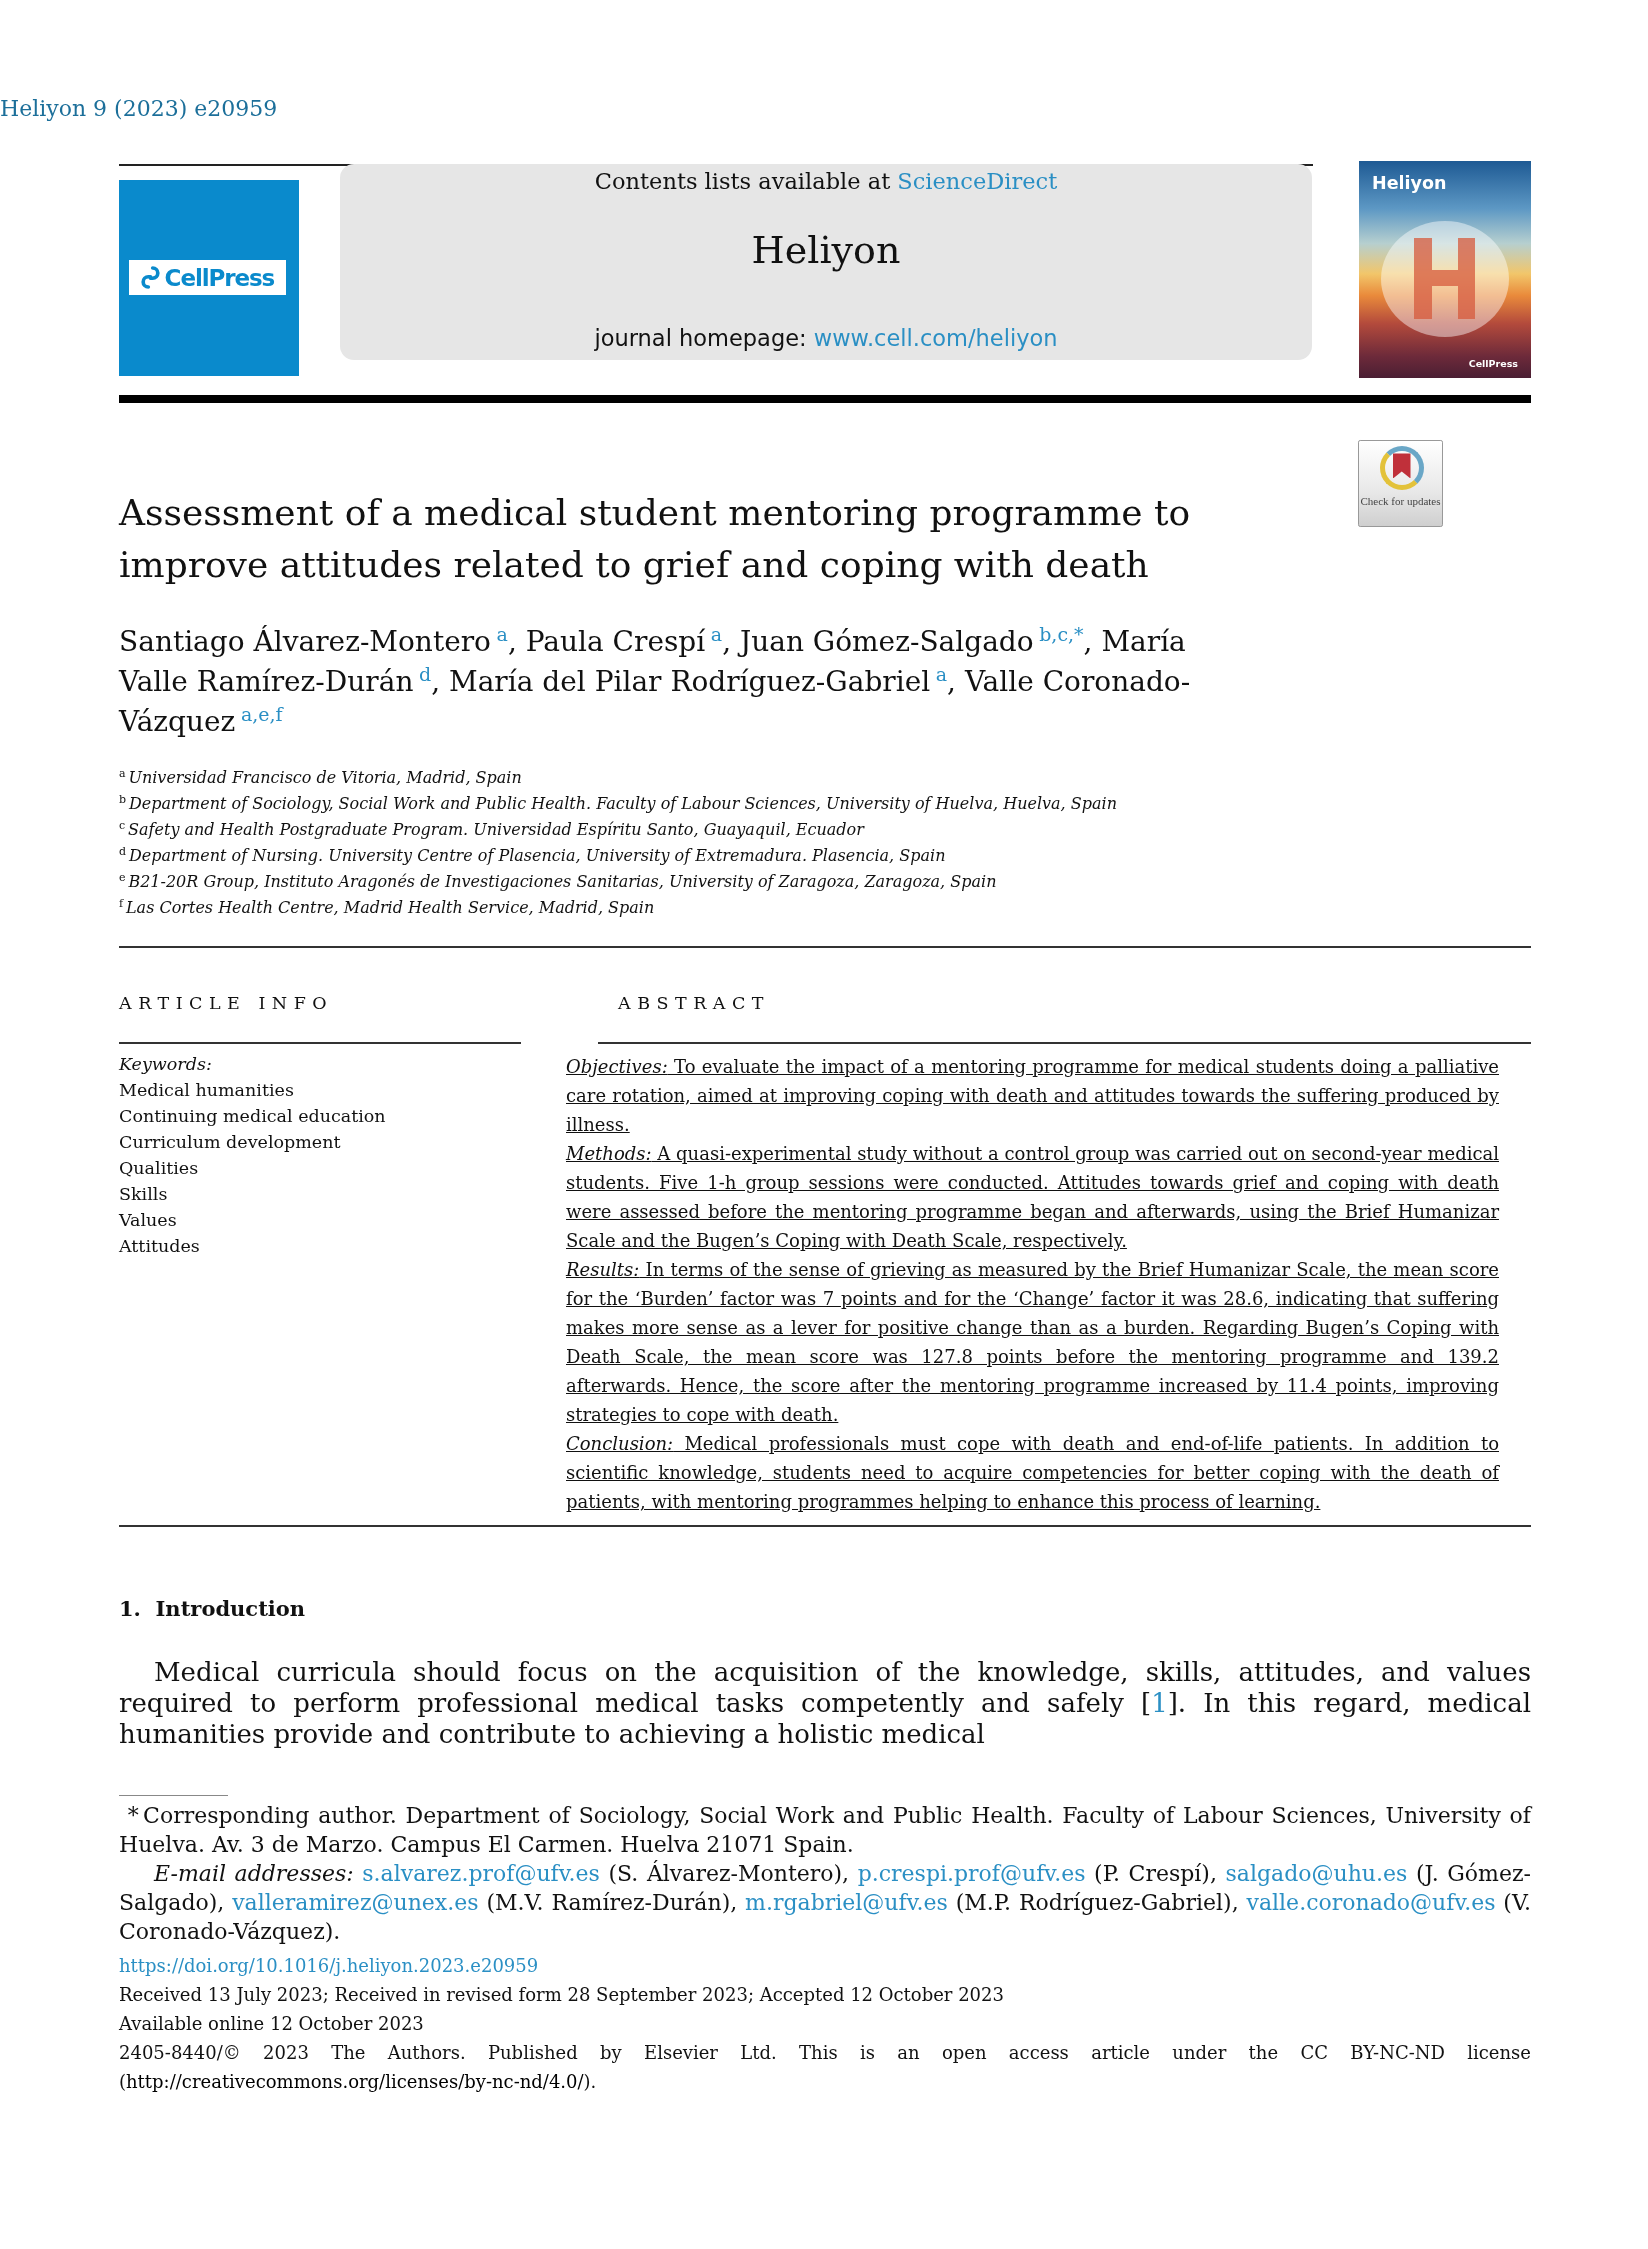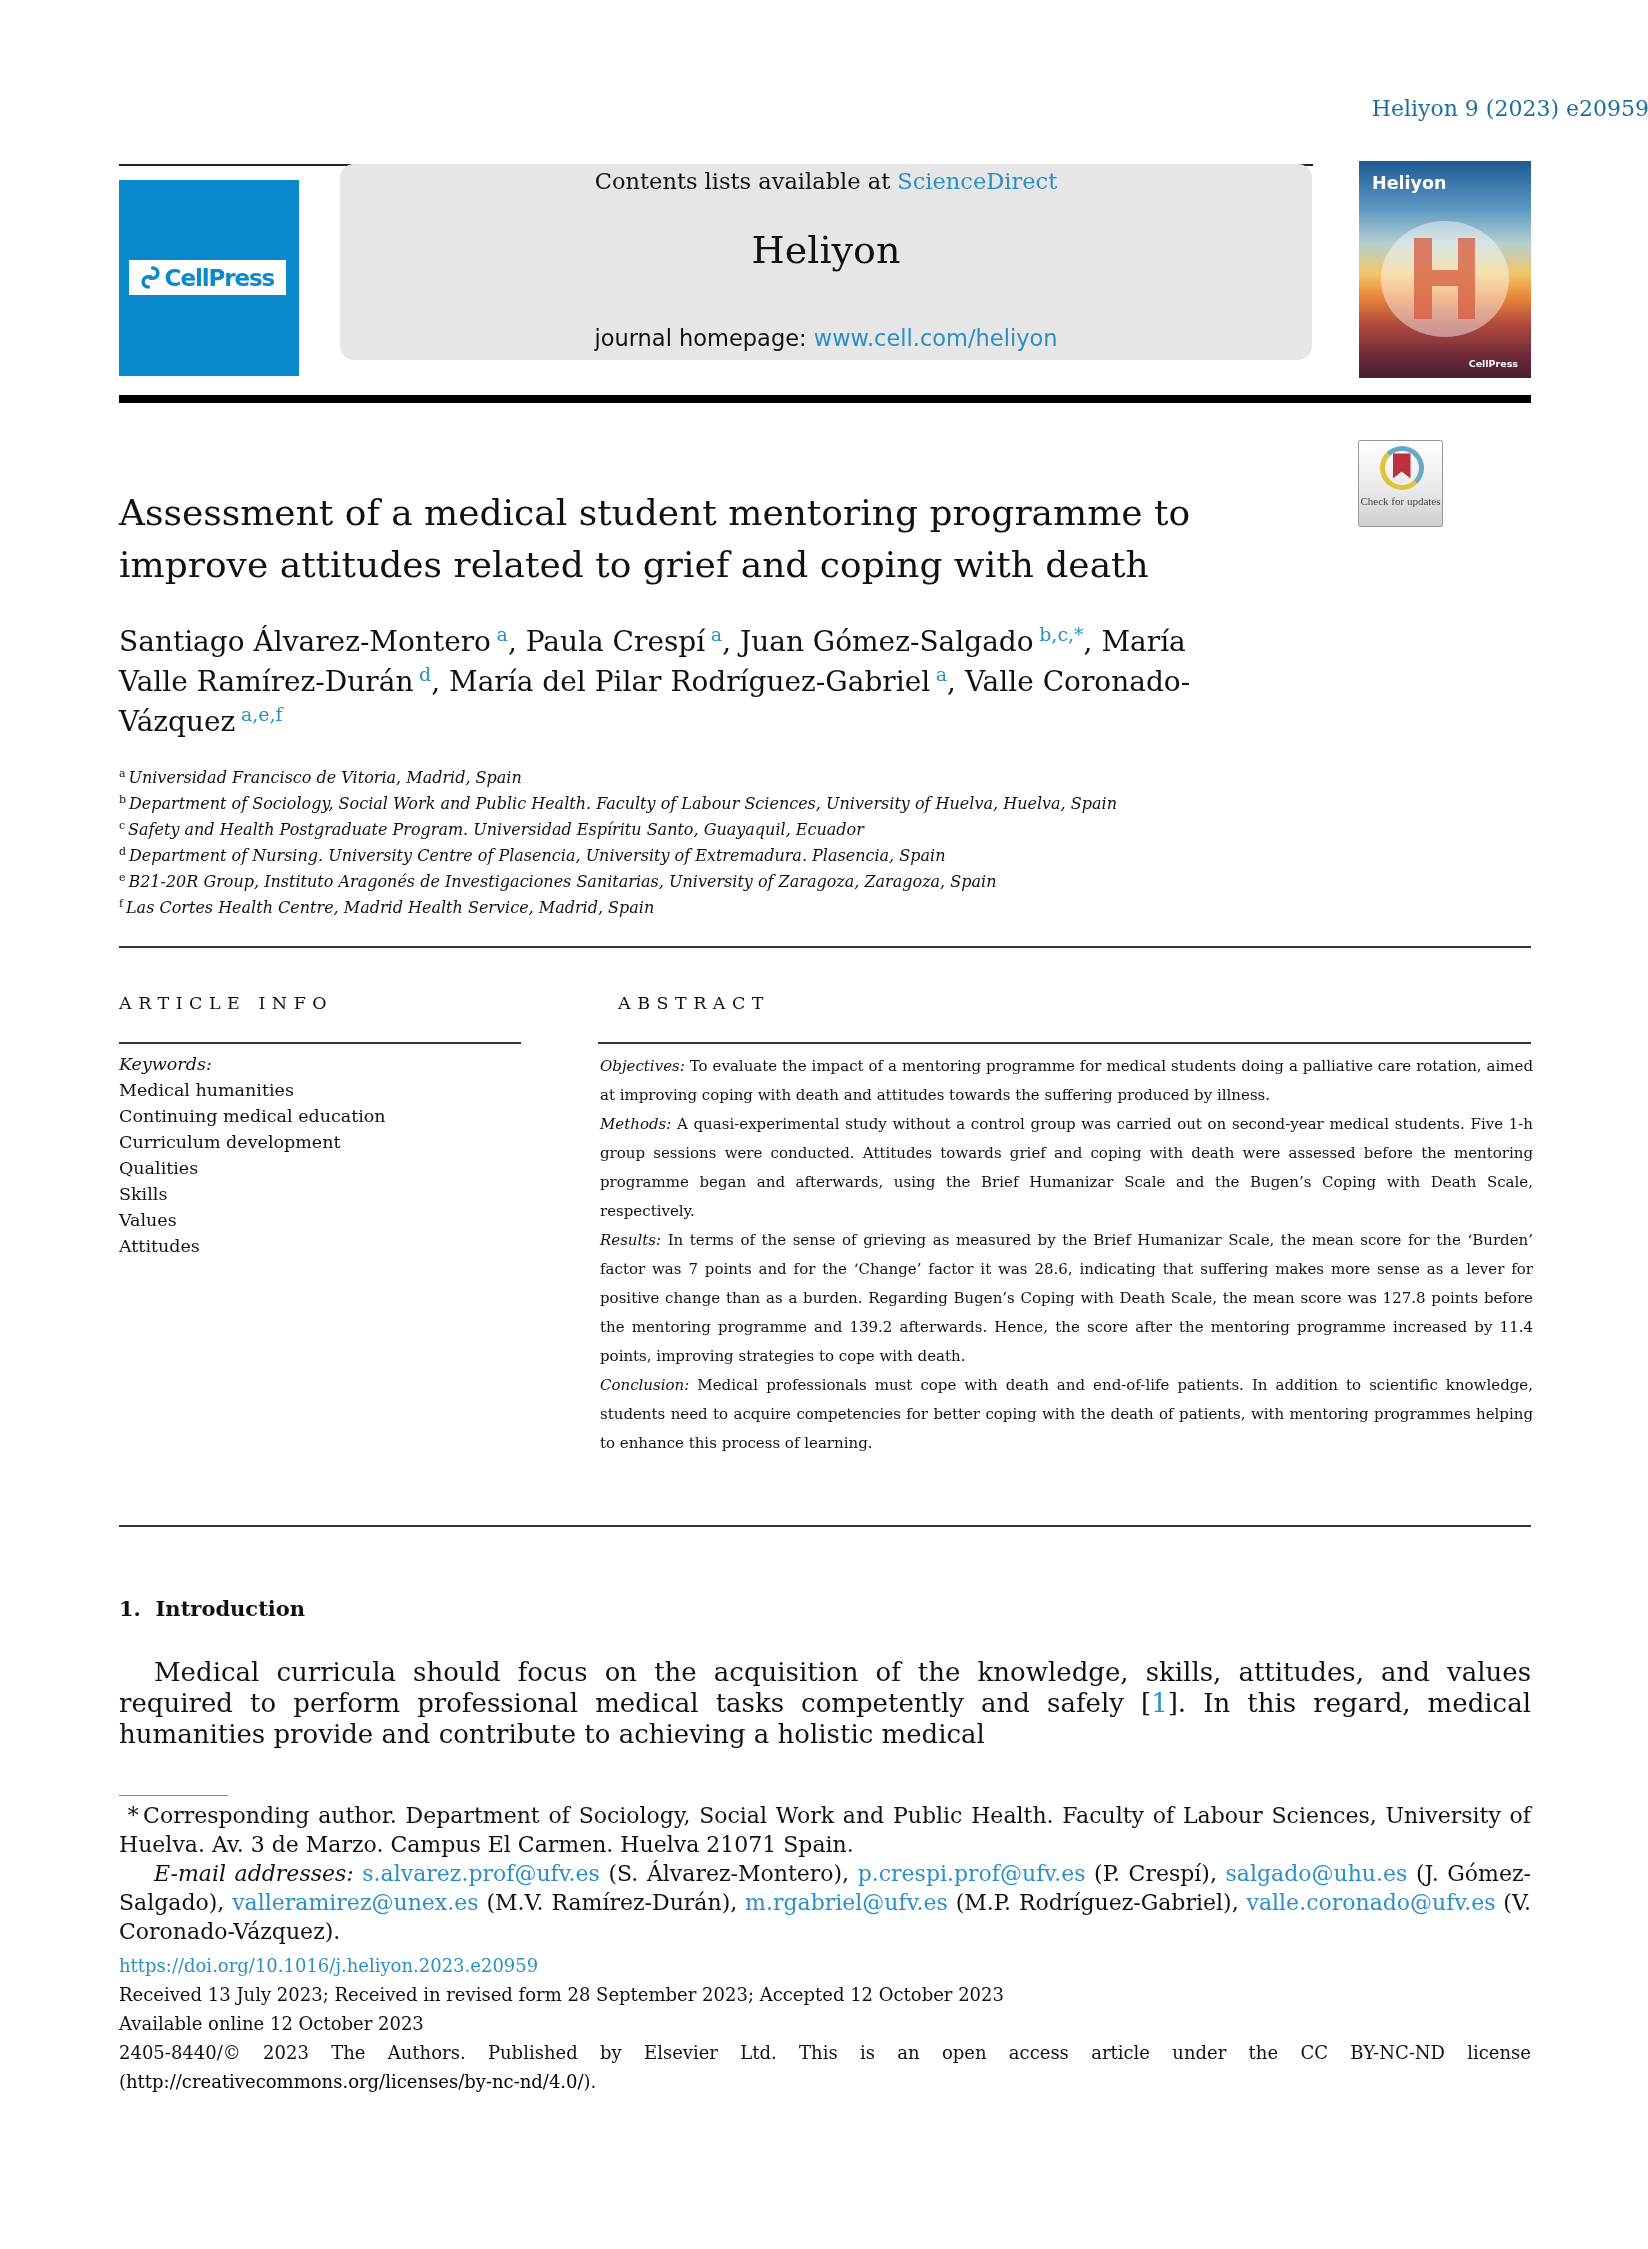--- a/index.html
+++ b/index.html
@@ -3,21 +3,21 @@
 <meta charset="utf-8">
 <style>
   * { box-sizing: border-box; margin: 0; padding: 0; }
   html, body { width: 1649px; height: 2250px; background: #ffffff; }
   body { position: relative; font-family: "DejaVu Serif", "Liberation Serif", serif; color: #111; overflow: hidden; }
   .abs { position: absolute; }
   .link { color: #2a8fc4; }
   .link-dark { color: #000000; }
 
   
-  #journal-ref { top: 96px; left: 0; width: 1649px; text-align: right; font-size: 22px; color: #1c6f9a; }
+  #journal-ref { top: 96px; left: 0; width: 1649px; text-align: left; font-size: 22px; color: #1c6f9a; }
   #thin-rule { top: 164px; left: 119px; width: 1194px; height: 1.5px; background: #222; }
   #cellpress-box { top: 180px; left: 119px; width: 180px; height: 196px; background: #0a8acc; }
   #cellpress-logo { position: absolute; left: 10.2px; top: 80px; width: 157px; height: 35px; background: #fff; display: flex; align-items: center; justify-content: center; gap: 4.4px; color: #0a8acc; font-family: "DejaVu Sans", sans-serif; font-weight: bold; font-size: 23px; letter-spacing: -1.1px; }
   #gray-box { top: 164px; left: 340px; width: 972px; height: 196px; background: #e6e6e6; border-radius: 14px; }
   #contents-line { position: absolute; top: 0; left: 0; width: 100%; text-align: center; font-size: 22.5px; line-height: 35px; }
   #journal-name { position: absolute; top: 64px; left: 0; width: 100%; text-align: center; font-size: 38px; }
   #homepage-line { position: absolute; top: 161px; left: 0; width: 100%; text-align: center; font-size: 22.5px; font-family: "DejaVu Sans", sans-serif; }
   #cover { top: 161px; left: 1359px; width: 172px; height: 217px; overflow: hidden;
     background: linear-gradient(180deg, #1e5a94 0%, #5d98c4 22%, #b6cfcf 38%, #f2c66a 52%, #e98a3b 62%, #b34a3c 75%, #6d2a3a 90%, #4a1e33 100%); }
   #cover-title { position: absolute; top: 11.6px; left: 13px; color: #fff; font-family: "DejaVu Sans", sans-serif; font-weight: bold; font-size: 17.5px; }
@@ -41,21 +41,21 @@
 
   .rule { height: 1.5px; background: #333; }
   #rule-top { top: 946px; left: 119px; width: 1412px; }
   .spaced { letter-spacing: 6.5px; font-size: 17.5px; }
   #info-heading { top: 993px; left: 119px; }
   #abstract-heading { top: 993px; left: 598px; margin-left: 20px; }
   #rule-info { top: 1042px; left: 119px; width: 402px; }
   #rule-abstract { top: 1042px; left: 598px; width: 933px; }
 
   #keywords { top: 1051px; left: 119px; width: 393px; font-size: 17.5px; line-height: 26px; }
-  #abstract-body { top: 1052px; left: 600px; width: 933px; font-size: 15px; line-height: 29px; text-align: justify; }
+  #abstract-body { top: 1052px; left: 566px; width: 933px; font-size: 18px; line-height: 29px; text-align: justify; text-decoration: underline; }
   #abstract-body p { margin: 0; }
   #rule-bottom { top: 1525px; left: 119px; width: 1412px; }
 
   #intro-heading { top: 1596px; left: 119px; font-size: 21px; font-weight: bold; }
   #intro-body { top: 1657px; left: 119px; width: 1412px; font-size: 26px; line-height: 31px; text-align: justify; text-indent: 35px; }
 
   #footnote-rule { top: 1795px; left: 119px; width: 109px; height: 0.7px; background: #888; }
   #footnotes { top: 1801px; left: 119px; width: 1412px; font-size: 22px; line-height: 29px; text-align: justify; }
   #footnotes .indent { text-indent: 35px; }
   #footnotes .ast { margin-left: 8.7px; margin-right: 4.4px; }

